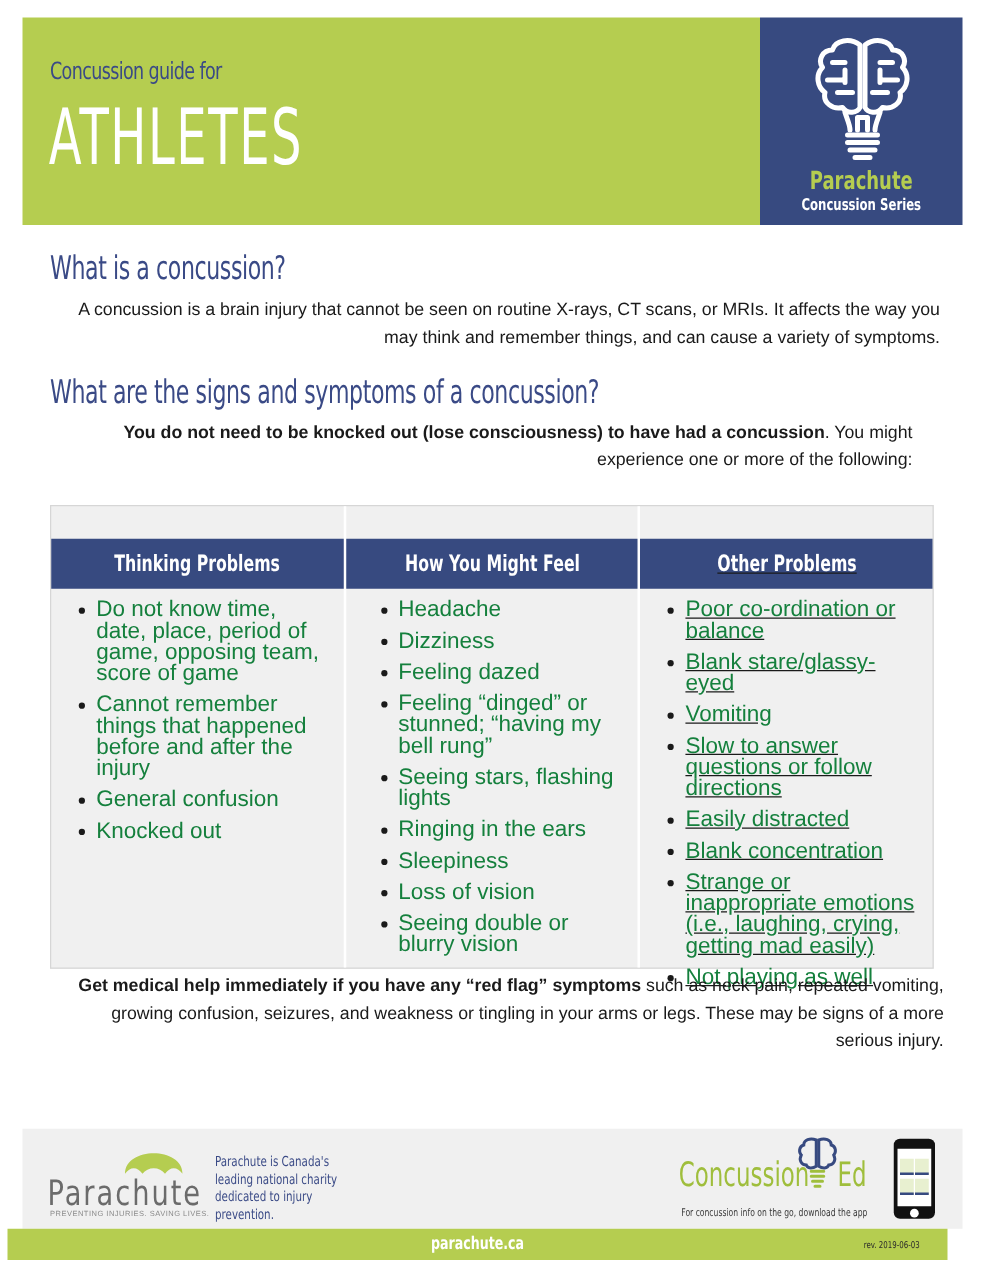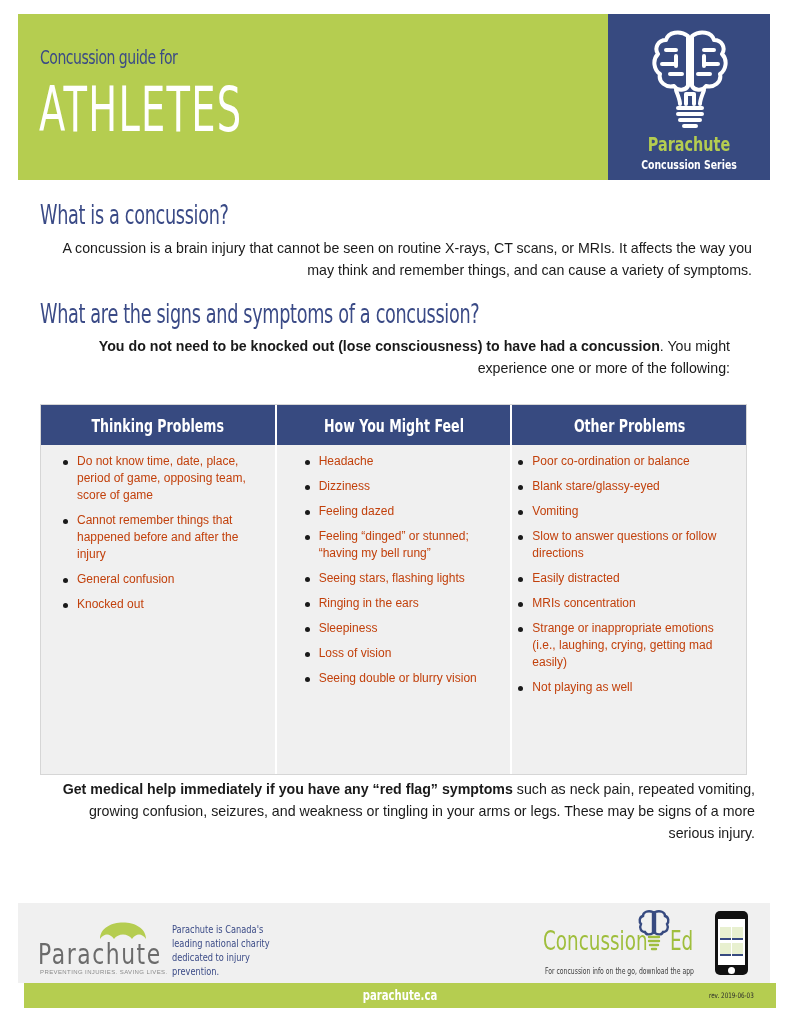--- a/index.html
+++ b/index.html
@@ -51,41 +51,41 @@
     font-size: 14.2px; line-height: 22px; color: #1a1a1a; text-align: right;
   }
   .body-text b { font-weight: bold; }
 
   .symptom-table {
     position: absolute; left: 40px; top: 404px; width: 707px; height: 371px;
     background: #f0f0f0; border: 1px solid #d6d6d6;
     display: flex;
   }
   .col { flex: 1; position: relative; border-right: 2px solid #ffffff; }
-  .col:last-child { border-right: none; }
+  .col:last-child { border-right: none; text-decoration: underline; }
   .col-header {
     height: 40px; background: #374a80; color: #fff;
-    display: flex; align-items: center; justify-content: center;
+    display: flex; align-items: center; justify-content: center; margin-top: 26px;
   }
   .col-header span {
     font-family: "DejaVu Sans", sans-serif; font-weight: bold; font-size: 18px;
     transform: scaleX(0.7); display: inline-block; white-space: nowrap;
   }
   .col ul { list-style: none; padding: 8px 12px 0 22px; }
   .col li {
-    position: relative; padding-left: 14px; font-size: 12px; line-height: 17px;
-    margin-bottom: 8px; color: #c2410c;
+    position: relative; padding-left: 14px; font-size: 18px; line-height: 17px;
+    margin-bottom: 8px; color: #15803d;
   }
   .col li::before {
     content: ""; position: absolute; left: 0; top: 7px;
     width: 5px; height: 5px; border-radius: 50%; background: #1a1a1a;
   }
   .col.c1 ul { padding-left: 22px; }
   .col.c2 ul { padding-left: 28px; }
-  .col.c3 ul { padding-left: 6px; }
+  .col.c3 ul { padding-left: 22px; }
 
   .footer-gray {
     position: absolute; left: 18px; top: 903px; width: 752px; height: 80px;
     background: #f0f0f0;
   }
   .parachute-word {
     position: absolute; left: 20px; top: 35px;
     font-family: "DejaVu Sans", sans-serif; font-size: 28px; color: #6b6b6b;
     letter-spacing: 2px; transform: scaleX(0.78); transform-origin: left top;
   }
@@ -121,21 +121,21 @@
   }
   .phone .screen {
     position: absolute; left: 3px; top: 8px; width: 27px; height: 46px; background: #fff;
   }
   .phone .btn {
     position: absolute; left: 13px; top: 56px; width: 7px; height: 7px; border-radius: 50%; background: #fff;
   }
   .phone .tile { position: absolute; width: 11px; height: 13px; border-bottom: 2px solid #374a80; }
 
   .footer-green {
-    position: absolute; left: 24px; top: 983px; width: 752px; height: 25px;
+    position: absolute; left: 6px; top: 983px; width: 752px; height: 25px;
     background: #b5cd50;
   }
   .footer-url {
     position: absolute; left: 0; width: 752px; top: 4px; text-align: center;
     font-family: "DejaVu Sans", sans-serif; font-weight: bold; font-size: 14px; color: #ffffff;
     transform: scaleX(0.72);
   }
   .footer-rev {
     position: absolute; right: 22px; top: 8px;
     font-family: "DejaVu Sans", sans-serif; font-size: 7.5px; color: #2a2a2a;
@@ -200,21 +200,21 @@
   <div class="col c3">
     <div class="col-header">
         <span>Other Problems</span>
       </div>
     <ul>
       <li>Poor co-ordination or balance</li>
       <li>Blank stare/glassy-eyed</li>
       <li>Vomiting</li>
       <li>Slow to answer questions or follow directions</li>
       <li>Easily distracted</li>
-      <li>MRIs concentration</li>
+      <li>Blank concentration</li>
       <li>Strange or inappropriate emotions (i.e., laughing, crying, getting mad easily)</li>
       <li>Not playing as well</li>
     </ul>
   </div>
 </div>
 
 <div class="body-text" style="top:778px; width:715px;"><b>Get medical help immediately if you have any “red flag” symptoms</b><span> such as neck pain, repeated vomiting, growing confusion, seizures, and weakness or tingling in your arms or legs. These may be signs of a more serious injury.</span></div>
 
 <div class="footer-gray">
   <svg class="canopy" viewBox="0 0 50 30">

